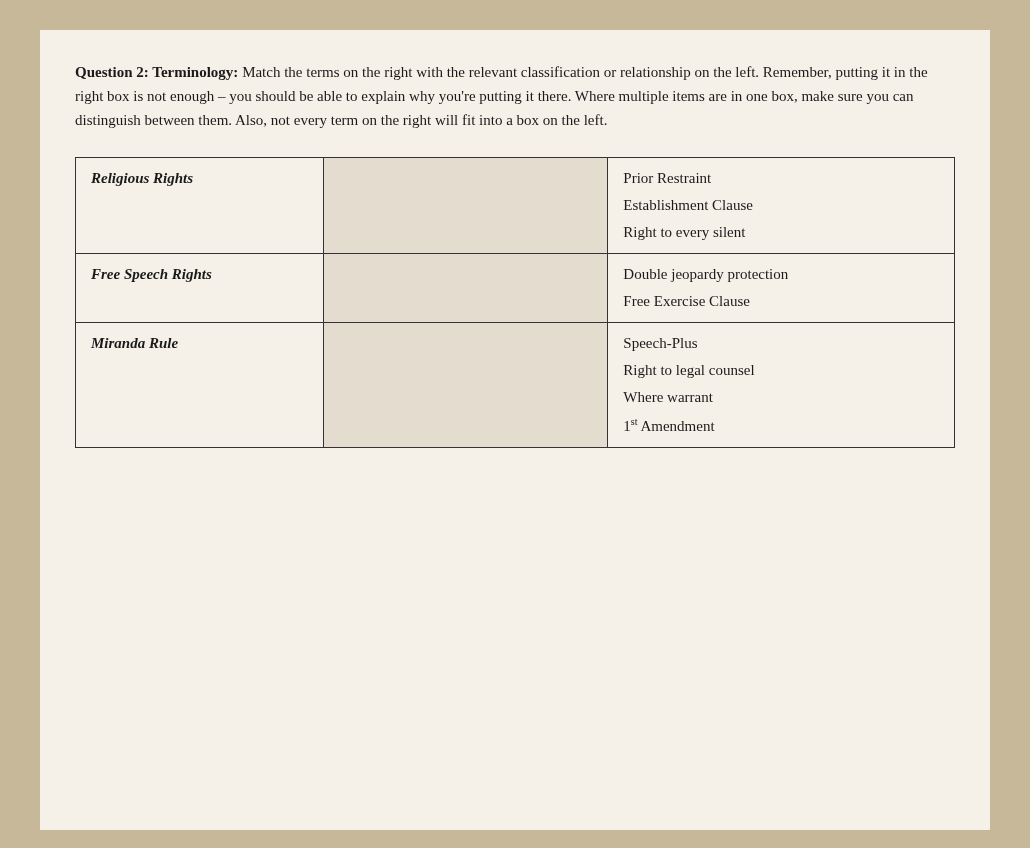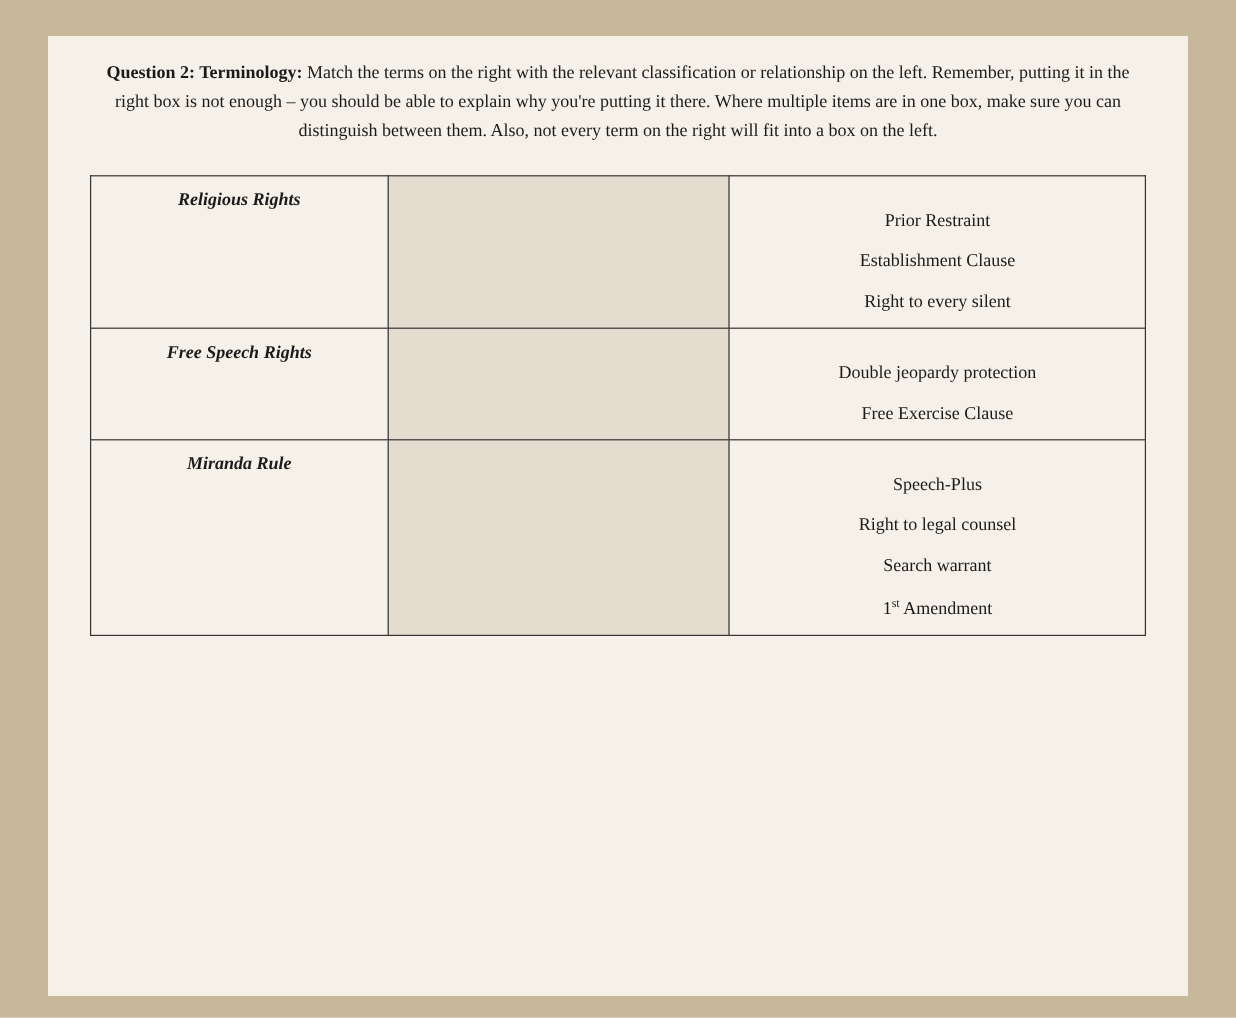--- a/index.html
+++ b/index.html
@@ -16,23 +16,22 @@
       display: flex;
       justify-content: center;
       align-items: flex-start;
       padding: 30px 40px;
     }
 
     .page-container {
       background-color: #f5f0e8;
       width: 100%;
       max-width: 960px;
-      padding: 19px 35px 30px 35px;
+      padding: 30px 35px 30px 35px;
       min-height: 800px;
-      text-align: center;
     }
 
     .question-text {
       font-size: 15px;
       line-height: 1.6;
       color: #1a1a1a;
       margin-bottom: 25px;
     }
 
     .question-text strong {
@@ -64,21 +63,20 @@
       background-color: rgba(180, 160, 130, 0.25);
     }
 
     .col-right {
       width: 280px;
     }
 
     .term-item {
       margin-bottom: 10px;
       font-size: 15px;
-      margin-top: 17px;
     }
 
     .term-item:last-child {
       margin-bottom: 0;
     }
 
     sup {
       font-size: 10px;
     }
   </style>
@@ -118,20 +116,20 @@
     </tr>
 
     <tr>
       <td class="col-left">
         <span>Miranda Rule</span>
       </td>
       <td class="col-middle"></td>
       <td class="col-right">
         <div class="term-item">Speech-Plus</div>
         <div class="term-item">Right to legal counsel</div>
-        <div class="term-item">Search warrant</div>
+        <div class="term-item">Where warrant</div>
         <div class="term-item">1<sup>st</sup> Amendment</div>
       </td>
     </tr>
 
   </tbody>
     </table>
 </div>
 
 </body></html>

